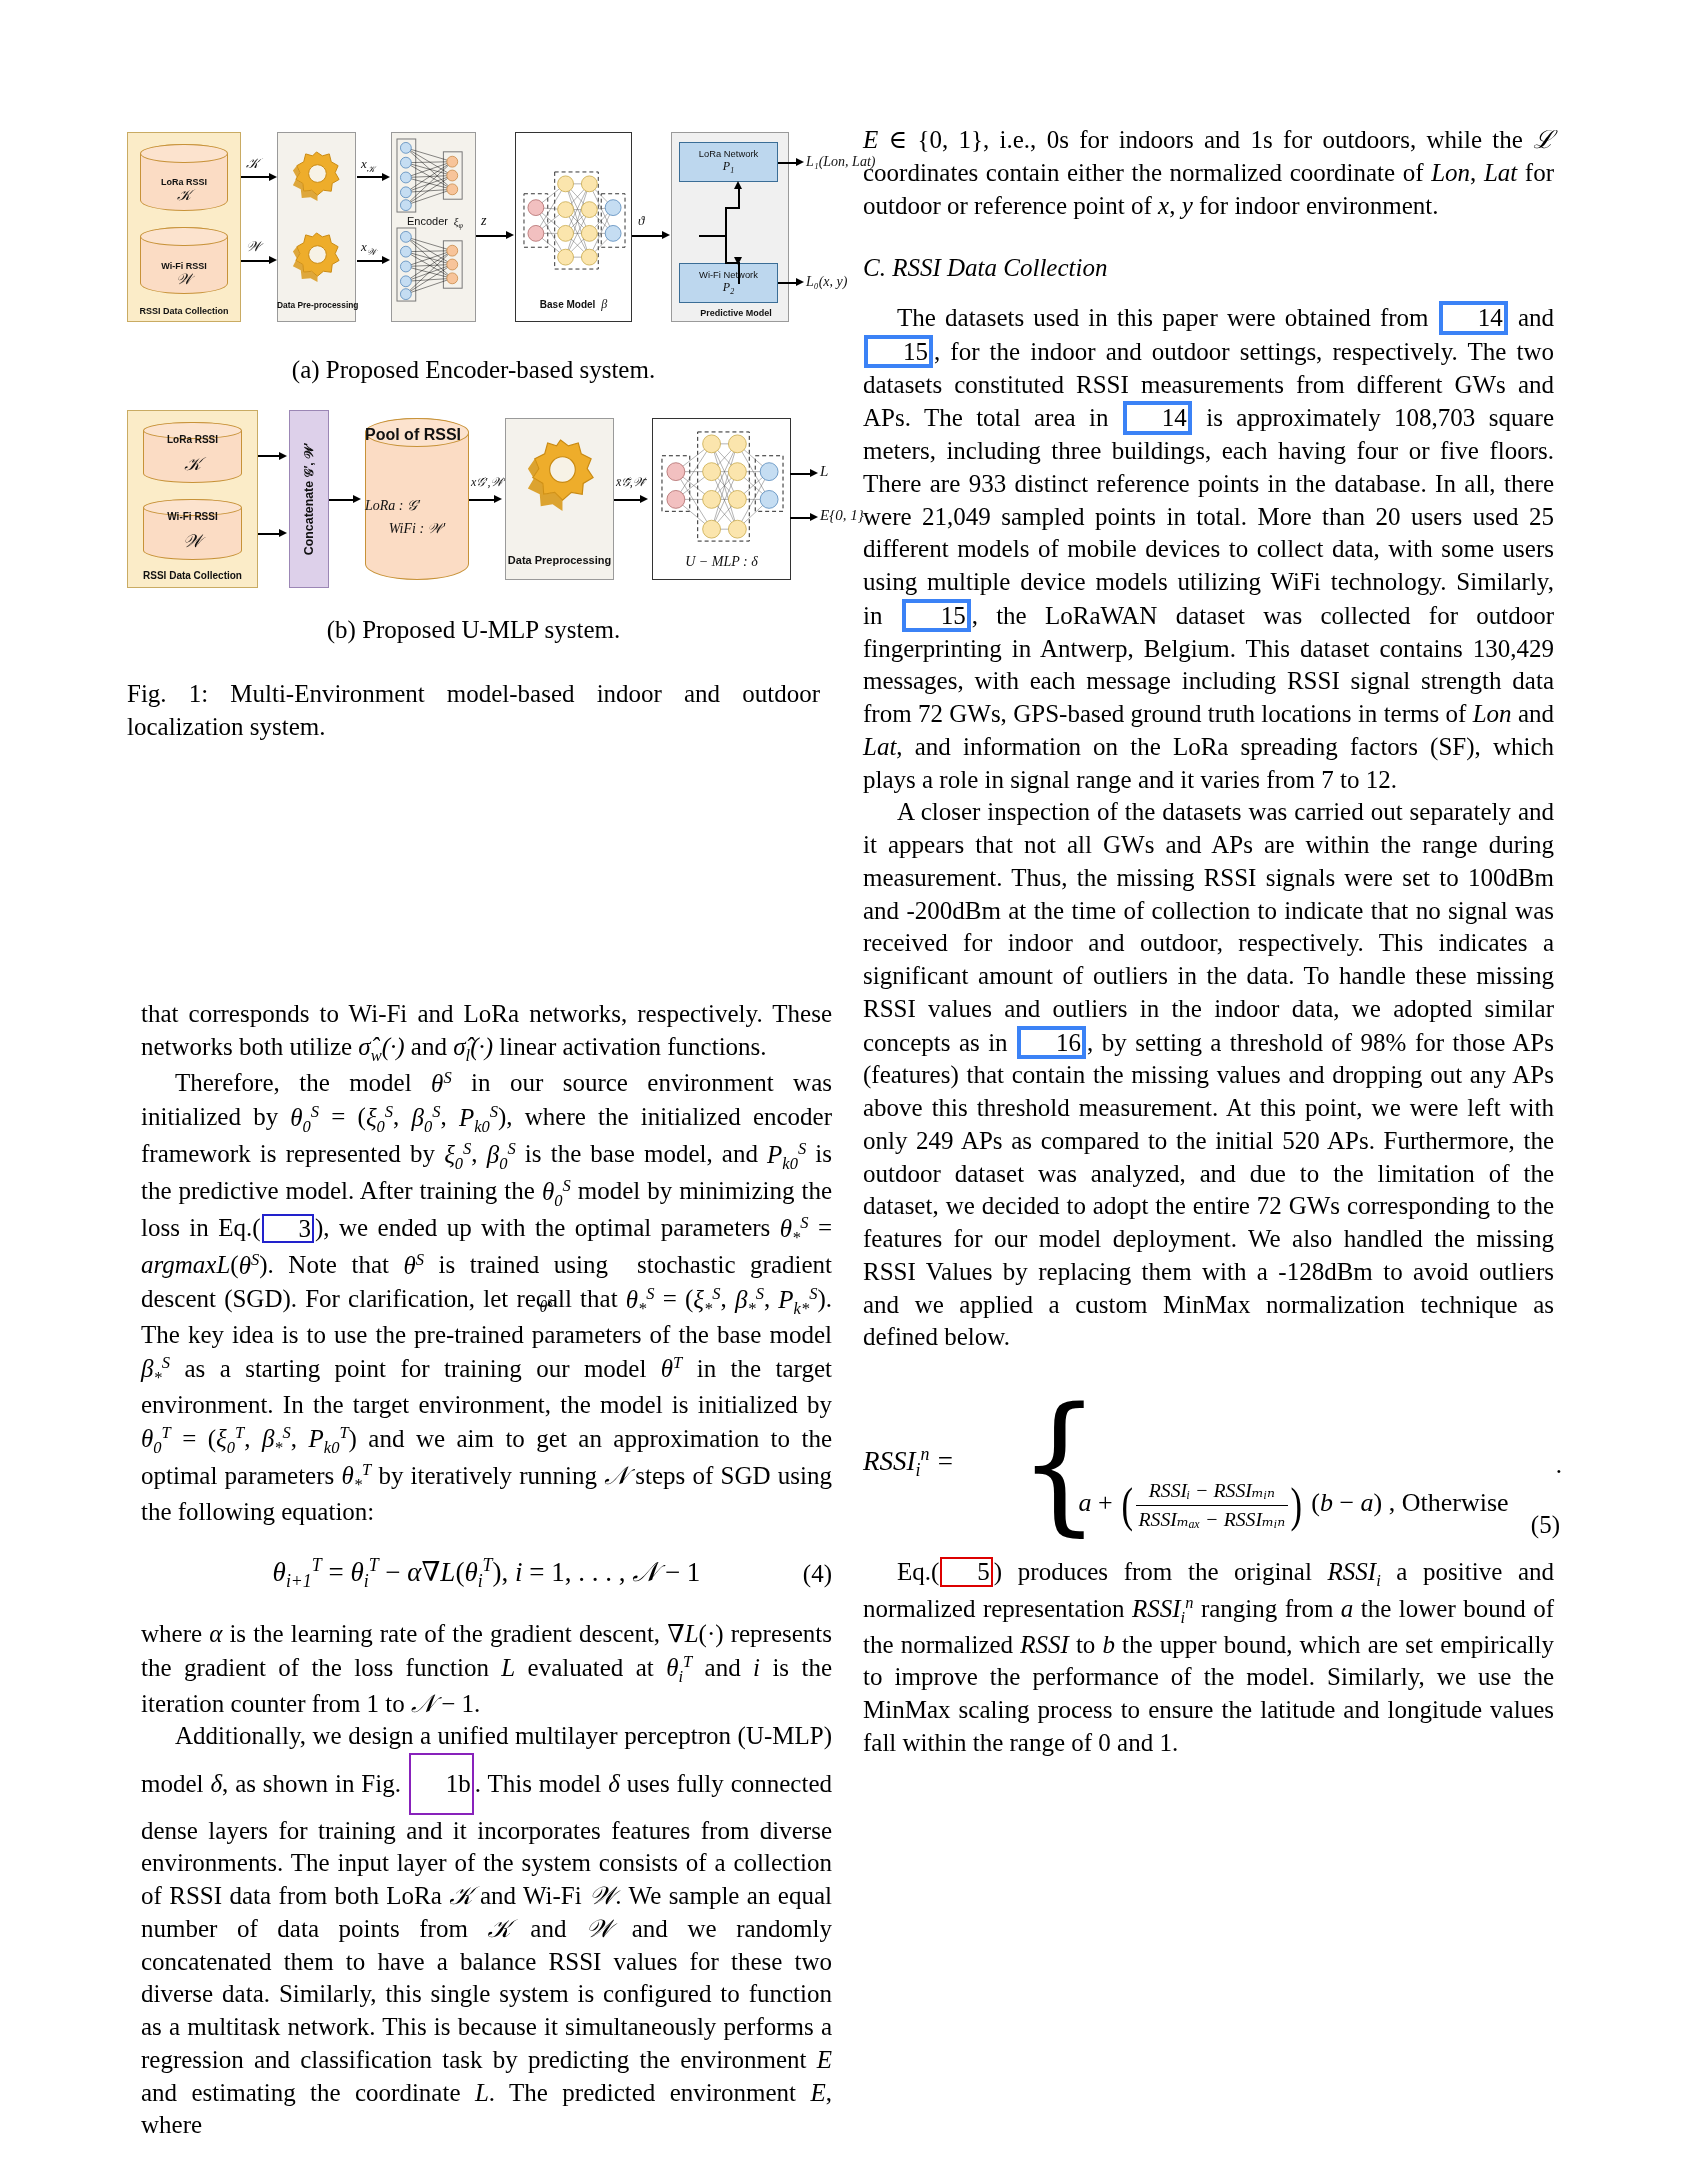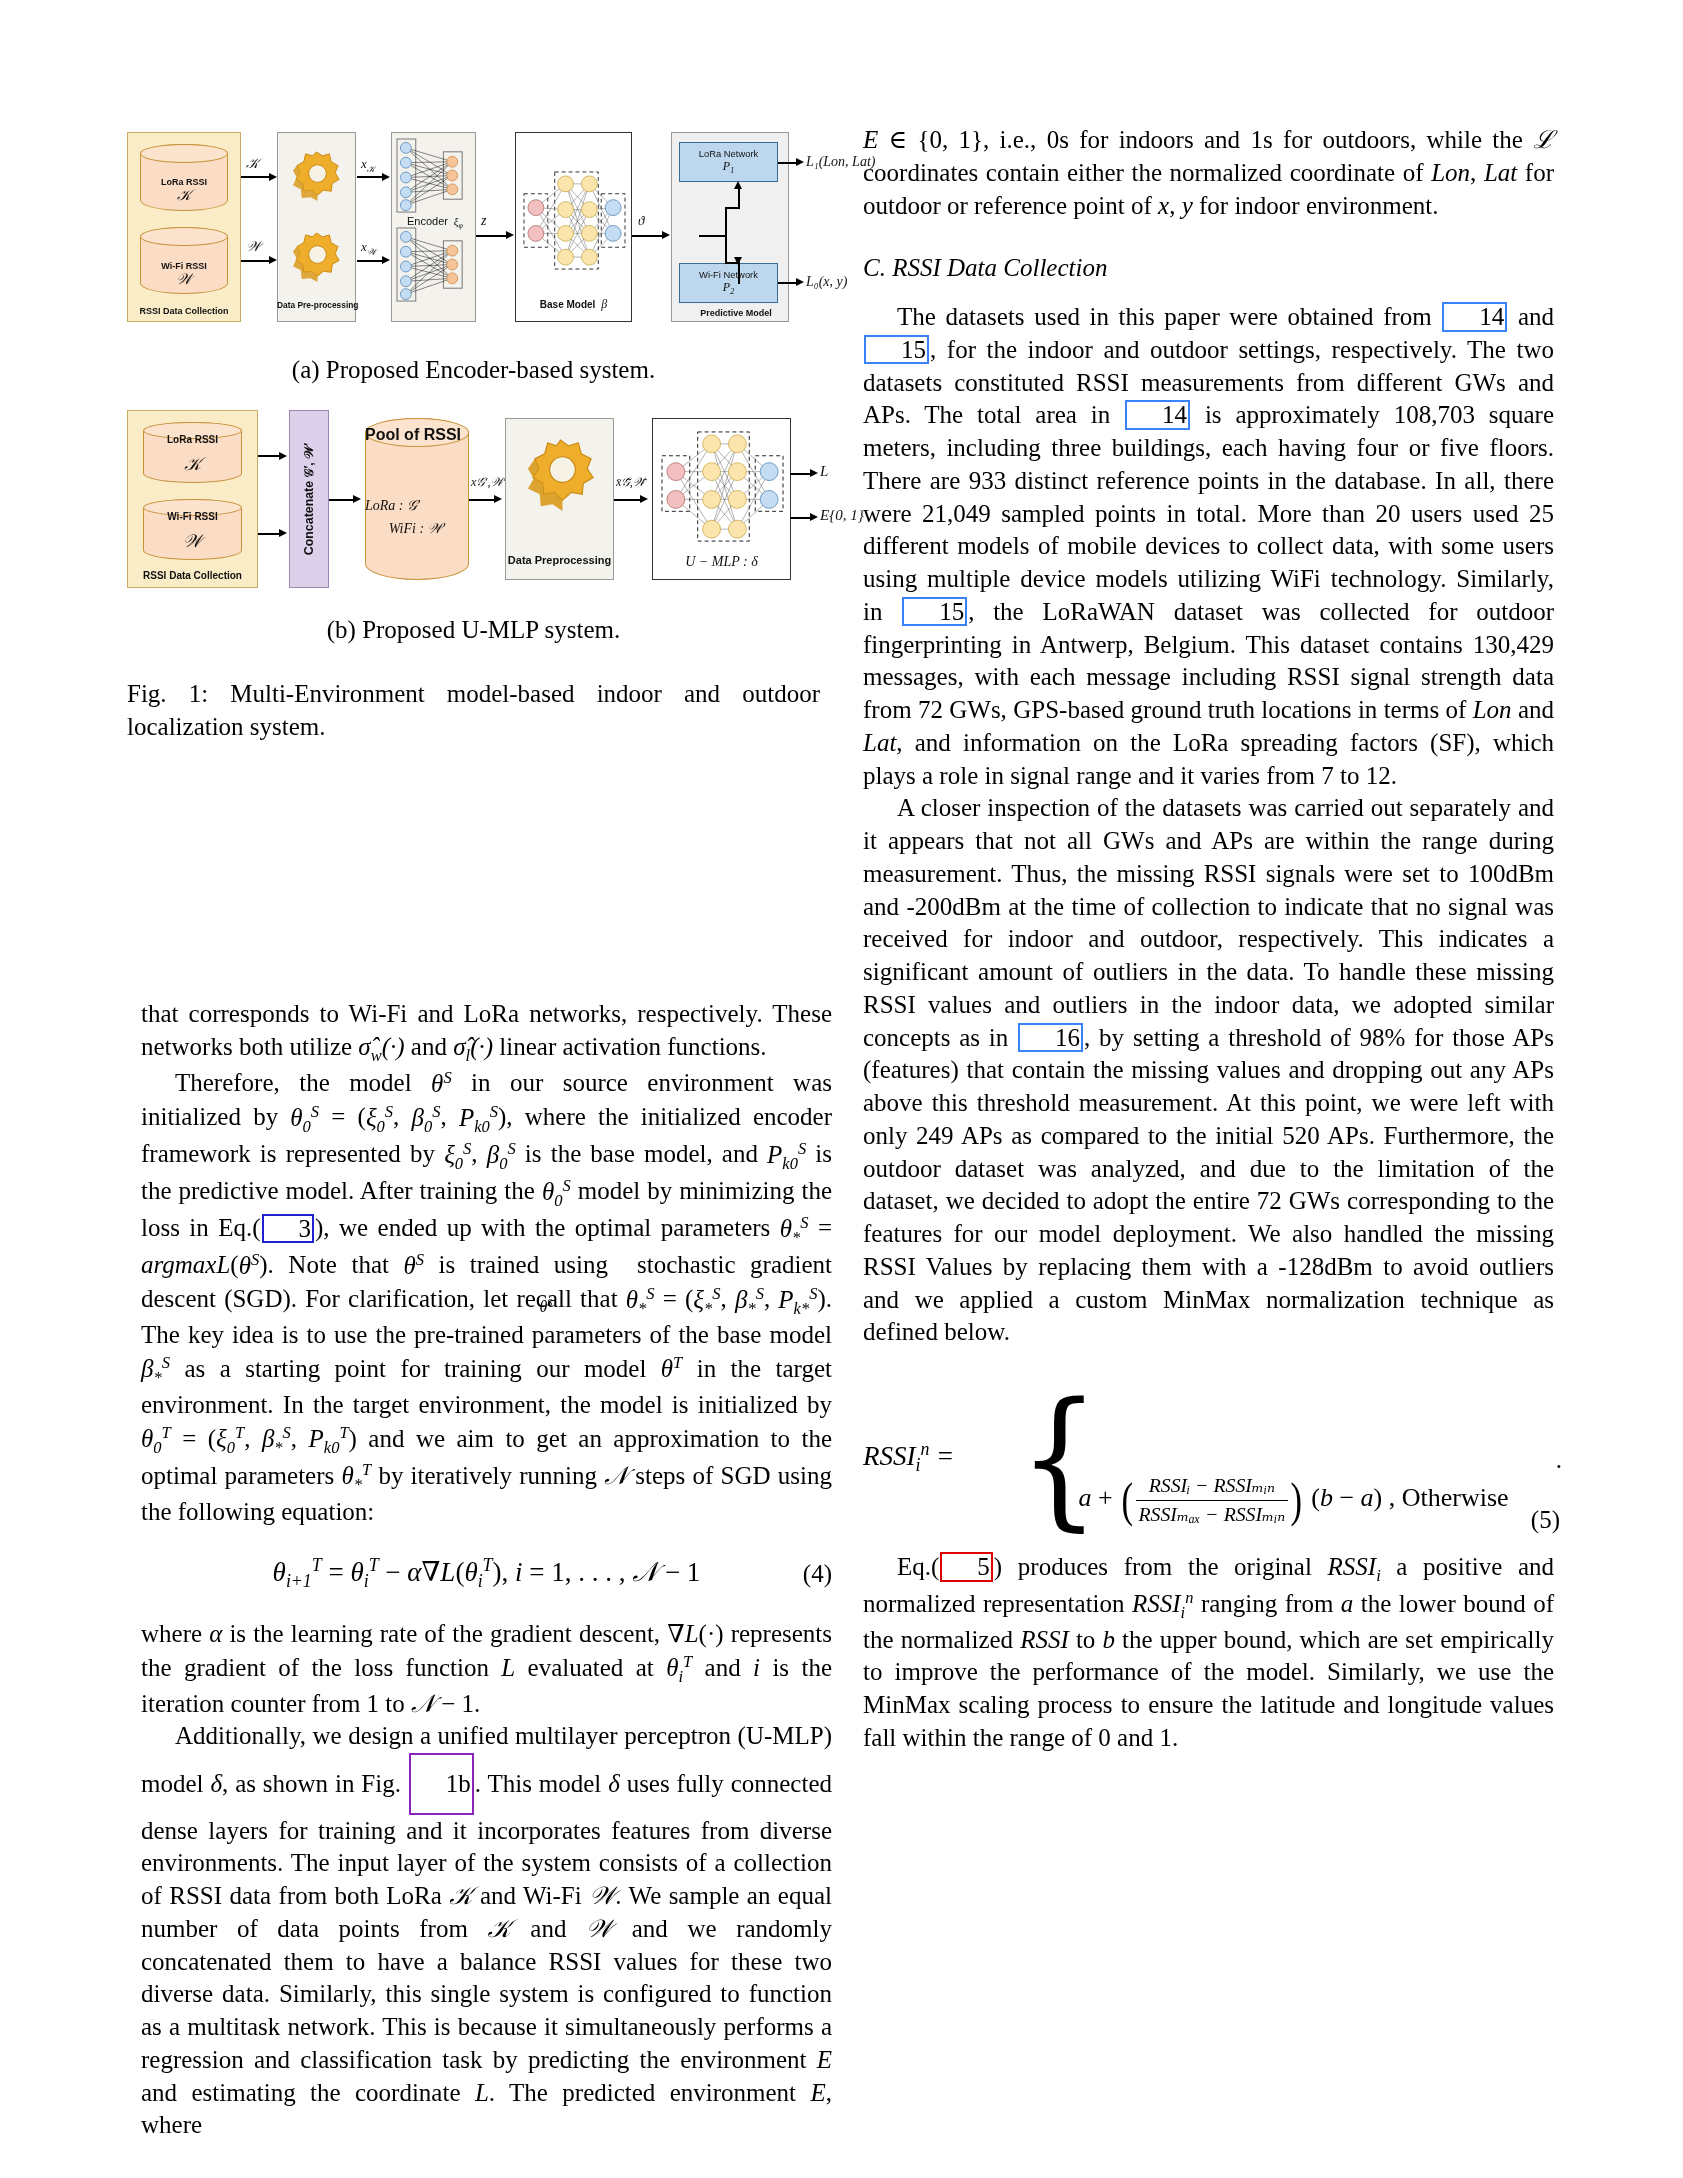--- a/index.html
+++ b/index.html
@@ -45,21 +45,21 @@
   }
 
   
   .mi { font-family: "Liberation Serif","DejaVu Serif",serif; font-style: italic; }
   .mup { font-style: normal; }
   .cal { font-family: "DejaVu Serif", serif; font-style: italic; }
   sup.sm { font-size: 0.66em; vertical-align: super; font-style: italic;}
   sub.sm { font-size: 0.66em; vertical-align: sub; font-style: italic;}
 
   .ref-box {
-    border: 2px solid #3b82f6;
+    border: 4px solid #3b82f6;
     padding: 0 1px;
     margin: 0 1px;
     display: inline-block;
     line-height: 1.02;
   }
   .ref-box-red {
     border: 2px solid #dd0000;
     padding: 0 1px;
     margin: 0 1px;
     display: inline-block;

